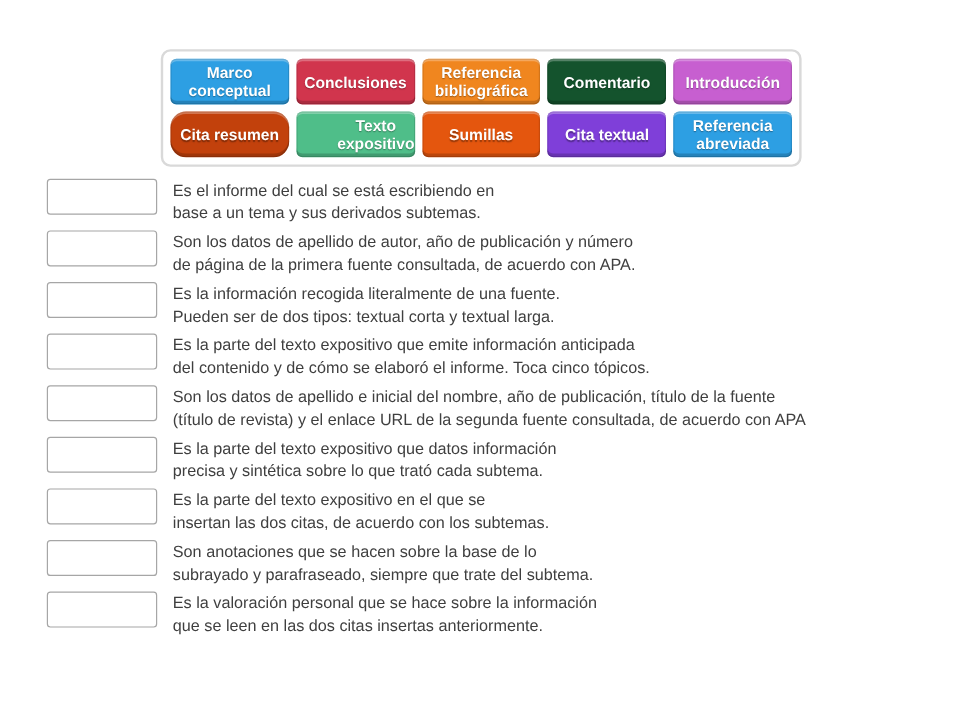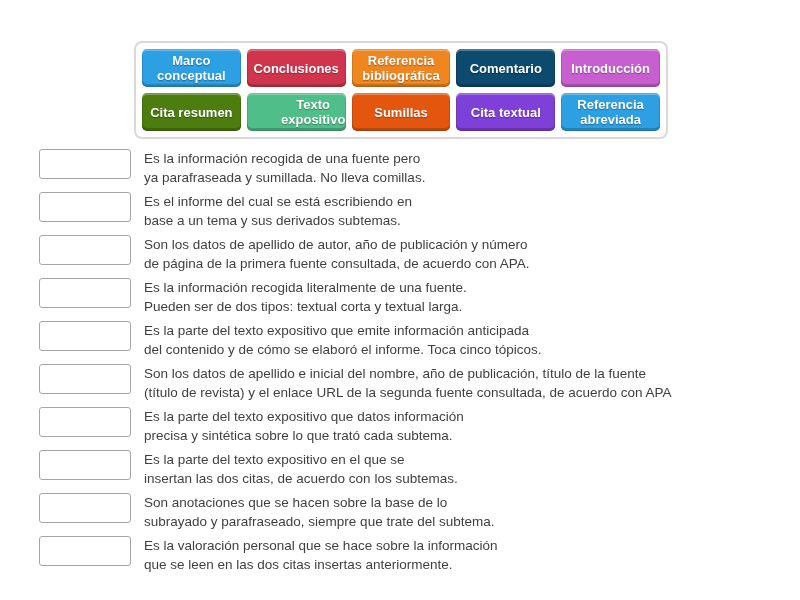--- a/index.html
+++ b/index.html
@@ -71,37 +71,32 @@
 </style>
 </head>
 <body>
 
 <div class="tile-bank">
   <div class="tile" style="background-color: rgb(45, 159, 227);">Marco
 conceptual</div>
   <div class="tile" style="background-color: rgb(209, 53, 77);">Conclusiones</div>
   <div class="tile" style="background-color: rgb(240, 134, 31);">Referencia
 bibliográfica</div>
-  <div class="tile" style="background-color: #0c4a6e;">Comentario</div>
+  <div class="tile" style="background-color: #14532d;">Comentario</div>
   <div class="tile" style="background-color: rgb(199, 95, 208);">Introducción</div>
-  <div class="tile" style="background-color: #4d7c0f;">Cita resumen</div>
+  <div class="tile" style="background-color: #c2410c; border-radius: 13px;">Cita resumen</div>
   <div class="tile" style="background-color: rgb(79, 190, 137); padding-left: 34px;">Texto
 expositivo</div>
   <div class="tile" style="background-color: rgb(228, 86, 14);">Sumillas</div>
   <div class="tile" style="background-color: rgb(127, 63, 217);">Cita textual</div>
   <div class="tile" style="background-color: rgb(45, 159, 227);">Referencia
 abreviada</div>
 </div>
 
 <div class="definitions">
-  <div class="def-row">
-    <div class="answer-slot"></div>
-    <div class="def-text">Es la información recogida de una fuente pero
-ya parafraseada y sumillada. No lleva comillas.</div>
-  </div>
   <div class="def-row">
     <div class="answer-slot"></div>
     <div class="def-text">Es el informe del cual se está escribiendo en
 base a un tema y sus derivados subtemas.</div>
   </div>
   <div class="def-row">
     <div class="answer-slot"></div>
     <div class="def-text">Son los datos de apellido de autor, año de publicación y número
 de página de la primera fuente consultada, de acuerdo con APA.</div>
   </div>

